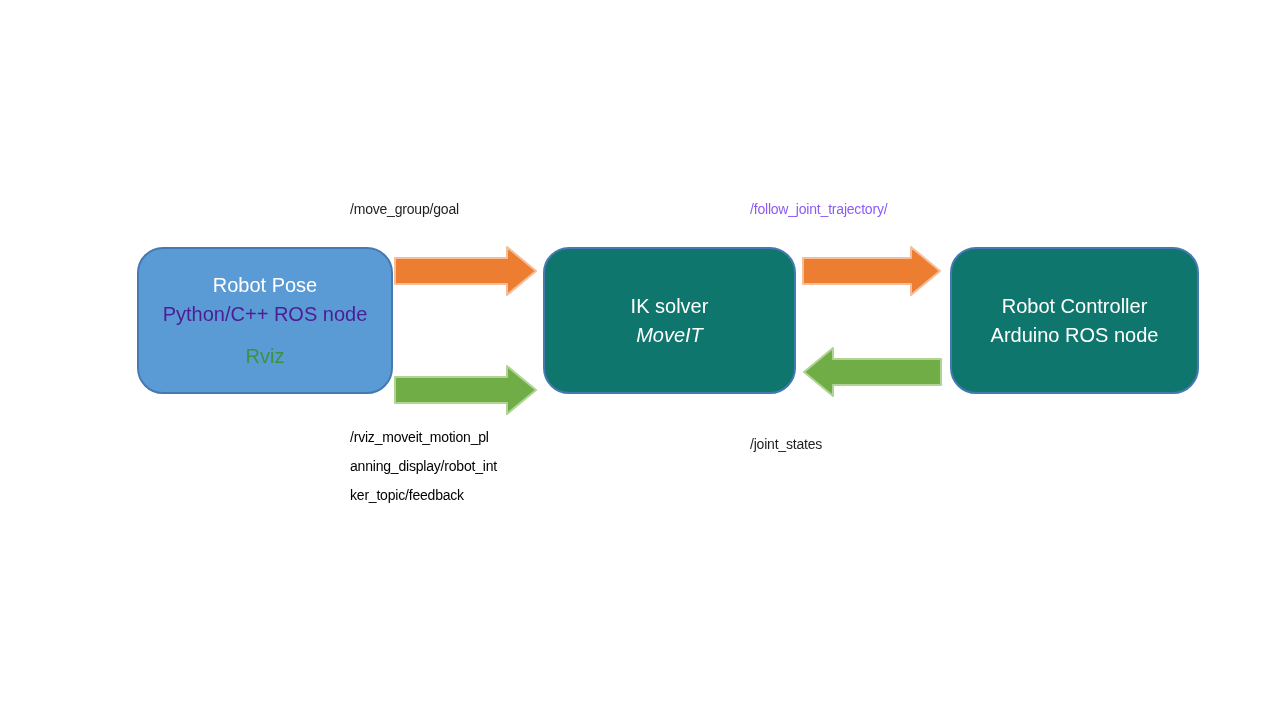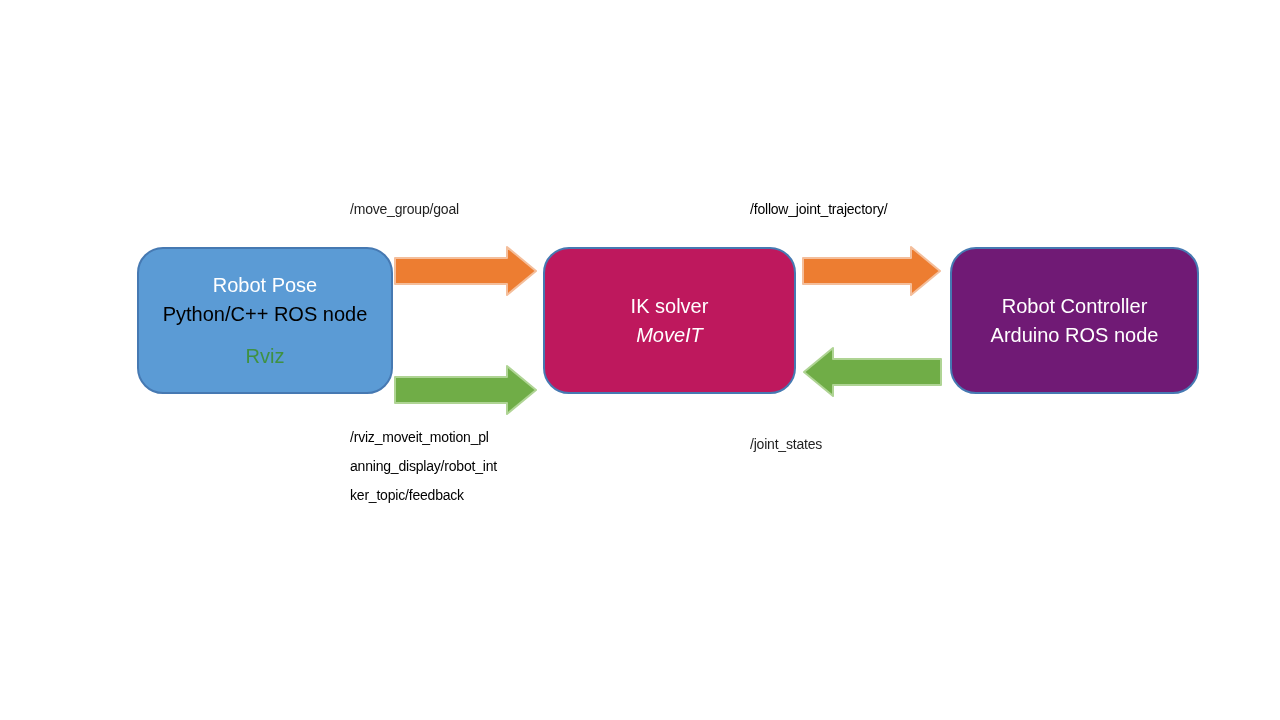--- a/index.html
+++ b/index.html
@@ -56,30 +56,30 @@
   .label-feedback     { left: 350px; top: 423px; }
   .label-joint-states { left: 750px; top: 430px; }
 </style>
 </head>
 <body>
 
 <div class="stage">
 
   <div class="node node-robot-pose" style="background-color: rgb(91, 155, 213); border-color: rgb(70, 121, 178);">
     <div class="node-line" style="color: rgb(255, 255, 255);">Robot Pose</div>
-    <div class="node-line" style="color: #000000;">Python/C++ ROS node</div>
+    <div class="node-line" style="color: #4c1d95;">Python/C++ ROS node</div>
     <div class="node-line" style="color: rgb(63, 145, 66); margin-top: 13px;">Rviz</div>
   </div>
 
-  <div class="node node-ik-solver" style="background-color: #be185d; border-color: rgb(70, 121, 178);">
+  <div class="node node-ik-solver" style="background-color: #0f766e; border-color: rgb(70, 121, 178);">
     <div class="node-line" style="color: rgb(255, 255, 255);">IK solver</div>
     <div class="node-line" style="color: rgb(255, 255, 255); font-style: italic;">MoveIT</div>
   </div>
 
-  <div class="node node-robot-ctrl" style="background-color: #701a75; border-color: rgb(70, 121, 178);">
+  <div class="node node-robot-ctrl" style="background-color: #0f766e; border-color: rgb(70, 121, 178);">
     <div class="node-line" style="color: rgb(255, 255, 255);">Robot Controller</div>
     <div class="node-line" style="color: rgb(255, 255, 255);">Arduino ROS node</div>
   </div>
 
   <svg class="arrow arrow-orange-1" width="142" height="50" viewBox="0 0 142 50">
     <polygon points="0,12 112,12 112,1 141,25 112,49 112,38 0,38" stroke-width="2" stroke-linejoin="round" fill="#ED7D31" stroke="#F4BE9B"></polygon>
   </svg>
 
   <svg class="arrow arrow-orange-2" width="138" height="50" viewBox="0 0 138 50">
     <polygon points="0,12 108,12 108,1 137,25 108,49 108,38 0,38" stroke-width="2" stroke-linejoin="round" fill="#ED7D31" stroke="#F4BE9B"></polygon>
@@ -88,21 +88,21 @@
   <svg class="arrow arrow-green-1" width="142" height="50" viewBox="0 0 142 50">
     <polygon points="0,12 112,12 112,1 141,25 112,49 112,38 0,38" stroke-width="2" stroke-linejoin="round" fill="#70AD47" stroke="#AFD494"></polygon>
   </svg>
 
   <svg class="arrow arrow-green-2" width="138" height="50" viewBox="0 0 138 50">
     <polygon points="138,12 30,12 30,1 1,25 30,49 30,38 138,38" stroke-width="2" stroke-linejoin="round" fill="#70AD47" stroke="#AFD494"></polygon>
   </svg>
 
   <div class="topic-label label-move-group" style="color: rgb(31, 31, 31);">/move_group/goal</div>
 
-  <div class="topic-label label-follow-joint" style="color: #000000;">/follow_joint_trajectory/</div>
+  <div class="topic-label label-follow-joint" style="color: #8b5cf6;">/follow_joint_trajectory/</div>
 
   <div class="topic-label label-feedback" style="color: #000000;">
     <div>/rviz_moveit_motion_pl</div>
     <div>anning_display/robot_int</div>
     <div>ker_topic/feedback</div>
   </div>
 
   <div class="topic-label label-joint-states" style="color: rgb(31, 31, 31); text-align: center;">/joint_states</div>
 
 </div>

